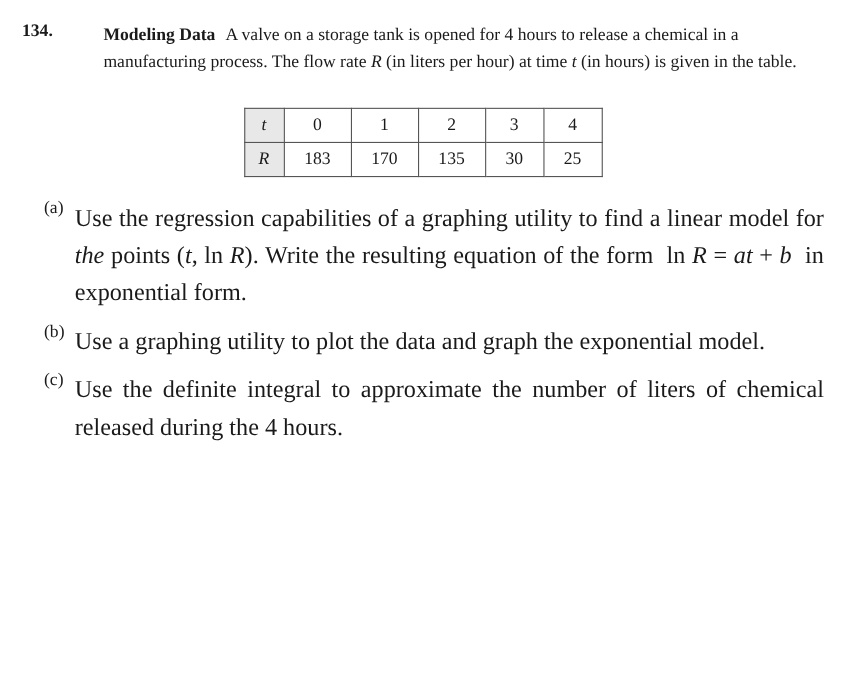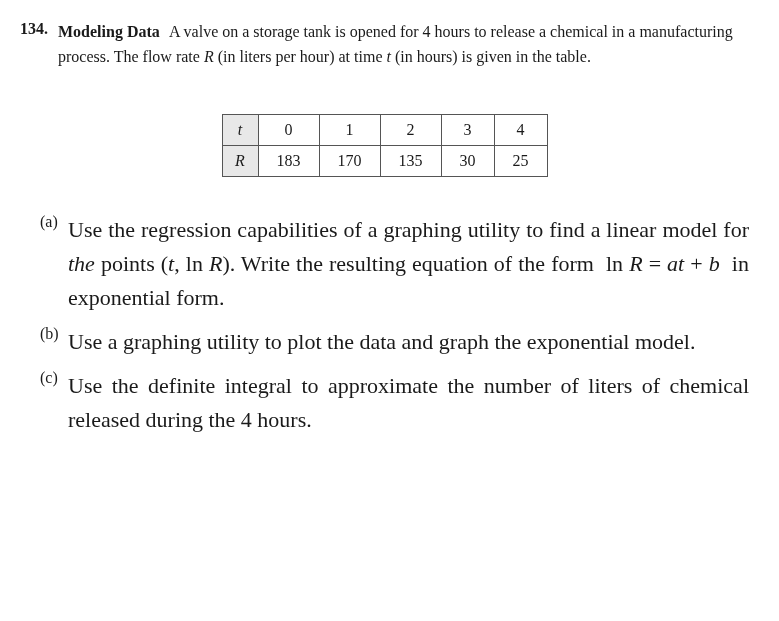--- a/index.html
+++ b/index.html
@@ -14,21 +14,21 @@
       font-size: 16px;
       color: #1a1a1a;
       width: 779px;
       min-height: 621px;
       padding: 20px 30px 30px 20px;
     }
 
     .problem-container {
       display: flex;
       flex-direction: column;
-      gap: 28px;
+      gap: 12px;
     }
 
     .problem-number {
       font-weight: bold;
       font-size: 16px;
       min-width: 38px;
       flex-shrink: 0;
     }
 
     .problem-title {
@@ -45,20 +45,21 @@
     }
 
     .problem-intro {
       display: flex;
       align-items: flex-start;
       gap: 0;
     }
 
     .intro-text-block {
       flex: 1;
+      margin-left: 36px;
     }
 
     .table-container {
       display: flex;
       justify-content: center;
       margin: 16px 0 8px 0;
     }
 
     table {
       border-collapse: collapse;

